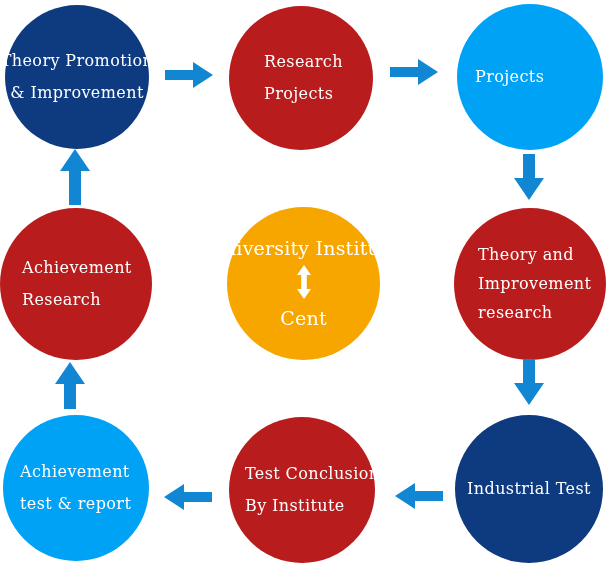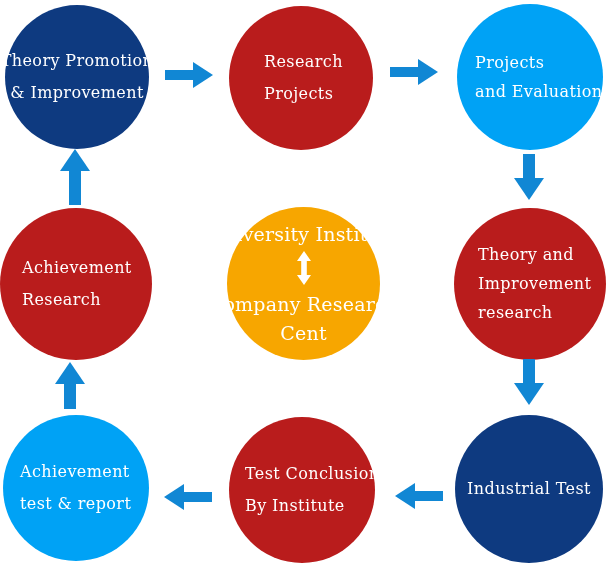--- a/index.html
+++ b/index.html
@@ -67,36 +67,34 @@
     <span class="ln">&amp; Improvement</span>
   </div>
 
   <div class="node c-med n2 left-align">
     <span class="ln">Research</span>
     <span class="ln">Projects</span>
   </div>
 
   <div class="node c-light n3 left-align">
     <span class="ln">Projects</span>
-    <span class="ln">and Evaluation</span>
   </div>
 
   <div class="node c-med n4 left-align">
     <span class="ln">Achievement</span>
     <span class="ln">Research</span>
   </div>
 
   <div class="node c-orange n5">
     <span class="ln">University Institute</span>
     <span class="hub-arrow">
       <svg width="16" height="34" viewBox="0 0 16 34">
           <polygon fill="#ffffff" points="8,0 15,10 10.8,10 10.8,24 15,24 8,34 1,24 5.2,24 5.2,10 1,10"></polygon>
         </svg>
     </span>
-    <span class="ln">Company Research</span>
     <span class="ln">Cent</span>
   </div>
 
   <div class="node c-med n6 left-align">
     <span class="ln">Theory and</span>
     <span class="ln">Improvement</span>
     <span class="ln">research</span>
   </div>
 
   <div class="node c-light n7 left-align">

